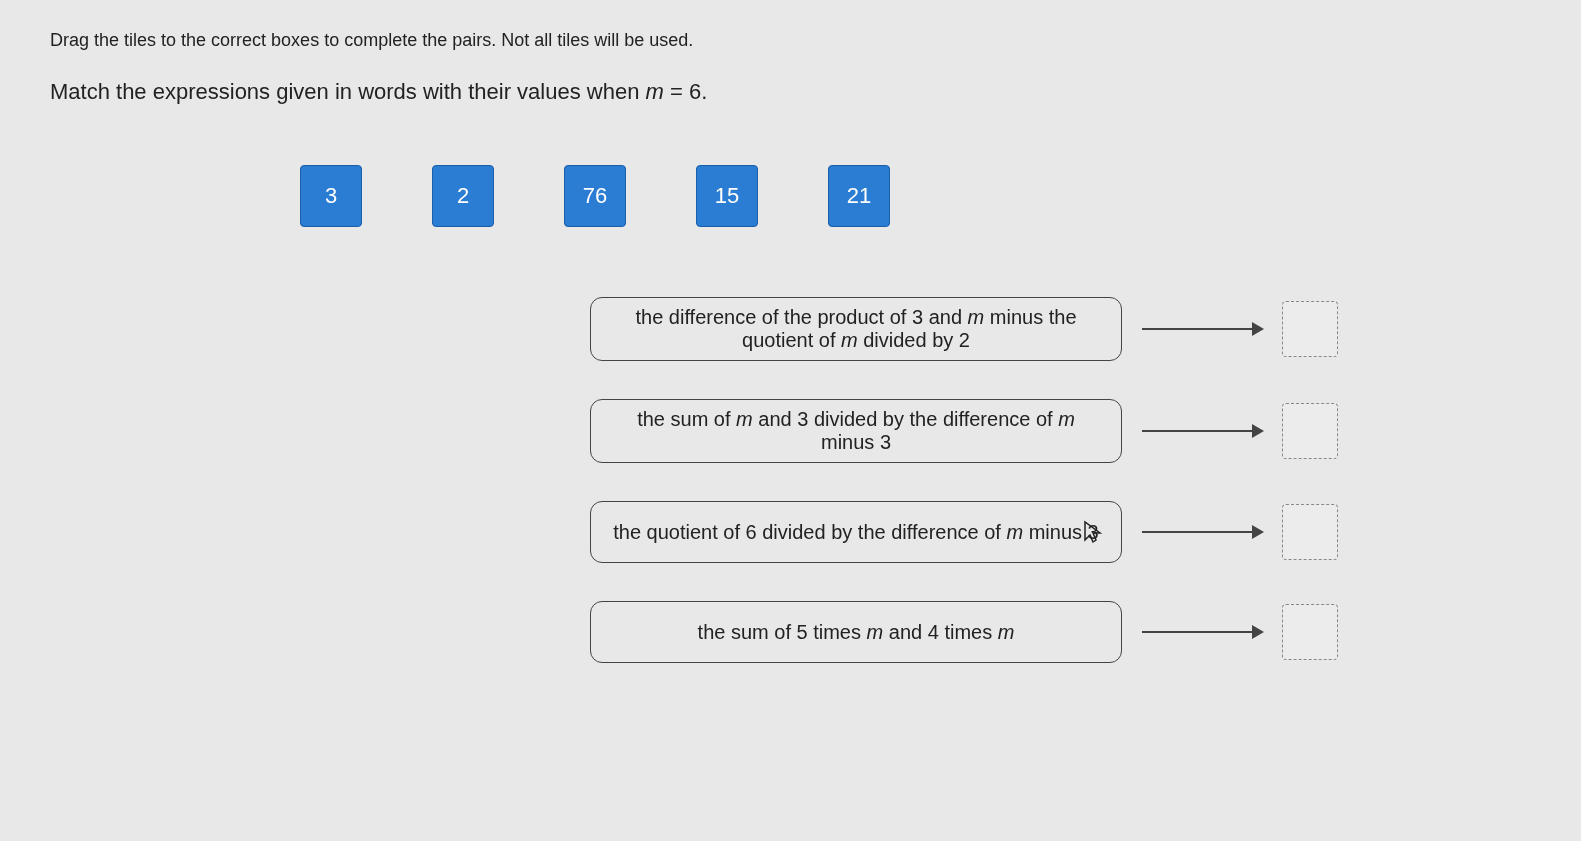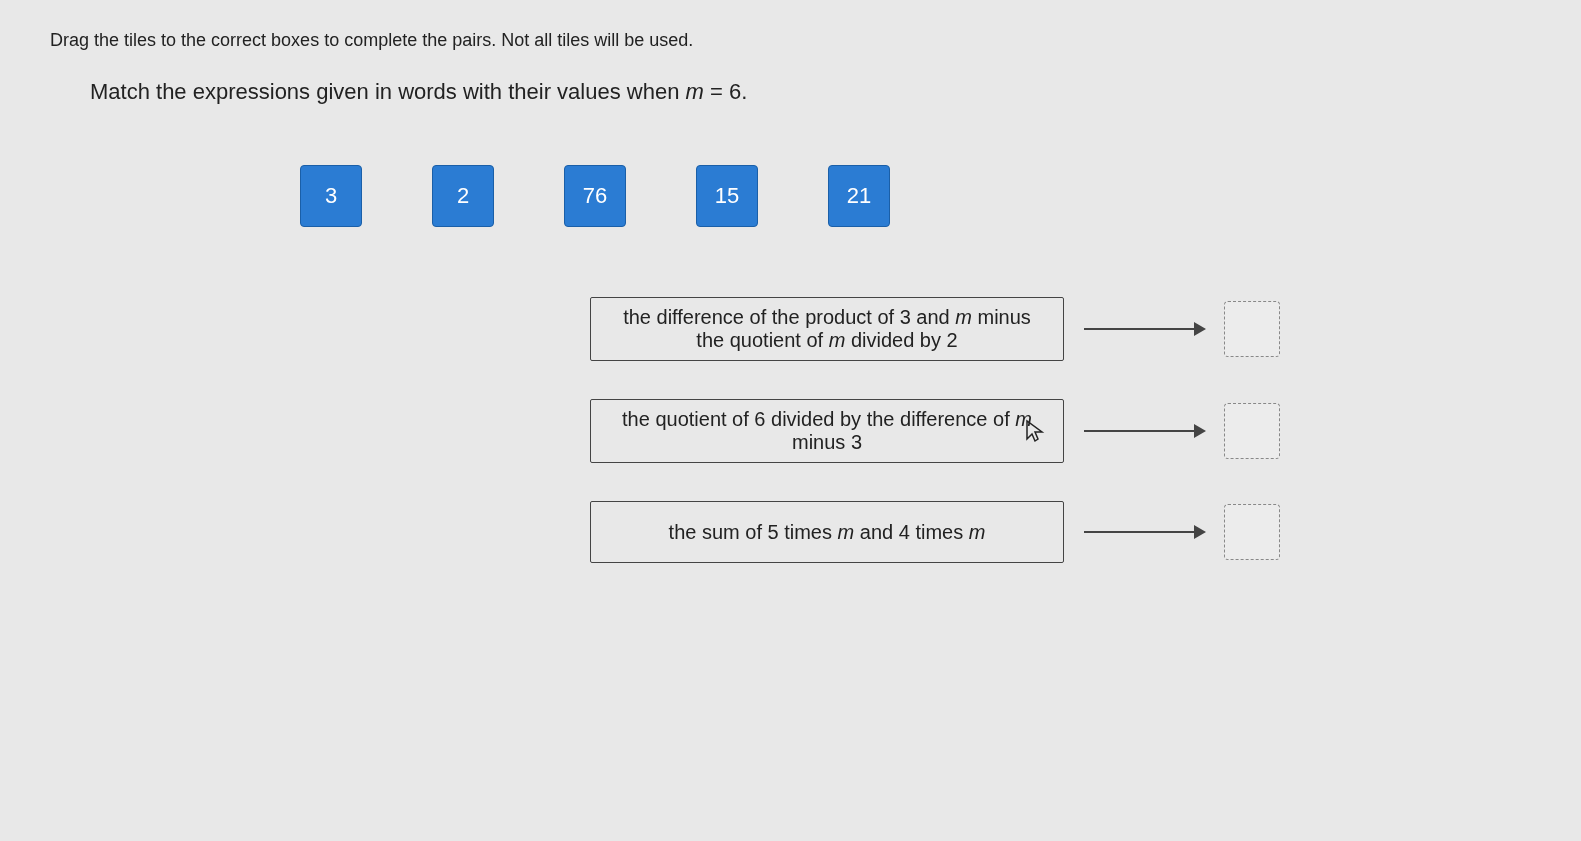--- a/index.html
+++ b/index.html
@@ -5,21 +5,21 @@
   * { box-sizing: border-box; margin: 0; padding: 0; }
   html, body { width: 1581px; height: 841px; }
   body {
     font-family: Arial, Helvetica, sans-serif;
     background: #e8e8e8;
     color: #222;
     padding: 30px 50px;
     position: relative;
   }
   .instruction { font-size: 18px; margin-bottom: 28px; }
-  .subinstruction { font-size: 22px; margin-bottom: 60px; margin-left: 40px; }
+  .subinstruction { font-size: 22px; margin-bottom: 60px; }
   .italic { font-style: italic; }
   .tiles-row {
     display: flex;
     gap: 70px;
     margin-left: 250px;
     margin-bottom: 70px;
   }
   .tile {
     width: 62px;
     height: 62px;
@@ -39,24 +39,24 @@
     flex-direction: column;
     gap: 38px;
     margin-left: 540px;
   }
   .match-row {
     display: flex;
     align-items: center;
     gap: 20px;
   }
   .expr-box {
-    width: 474px;
+    width: 532px;
     min-height: 62px;
     border: 1.5px solid #444;
-    border-radius: 2px;
+    border-radius: 12px;
     background: transparent;
     display: flex;
     align-items: center;
     justify-content: center;
     text-align: center;
     font-size: 20px;
     padding: 8px 17px;
     position: relative;
   }
   .arrow {
@@ -114,20 +114,29 @@
   <div class="match-row">
     <div class="expr-box">
       <span>
         <span>the difference of the product of 3 and </span><span class="italic">m</span><span> minus the quotient of </span><span class="italic">m</span><span> divided by 2</span>
       </span>
     </div>
     <div class="arrow"></div>
     <div class="drop-box"></div>
   </div>
 
+  <div class="match-row">
+    <div class="expr-box">
+      <span>
+        <span>the sum of </span><span class="italic">m</span><span> and 3 divided by the difference of </span><span class="italic">m</span><span> minus 3</span>
+      </span>
+    </div>
+    <div class="arrow"></div>
+    <div class="drop-box"></div>
+  </div>
 
   <div class="match-row">
     <div class="expr-box">
       <span>
         <span>the quotient of 6 divided by the difference of </span><span class="italic">m</span><span> minus 3</span><span class="italic"></span><span></span>
       </span>
       <svg class="cursor-icon" viewBox="0 0 20 24">
         <path d="M2 2 L2 20 L7 15 L10 22 L13 20 L10 13 L17 13 Z" fill="none" stroke="#222" stroke-width="1.5"></path>
       </svg>
     </div>

